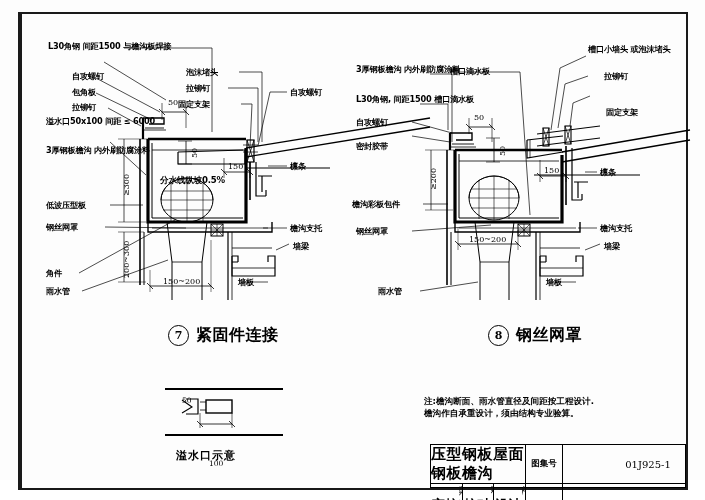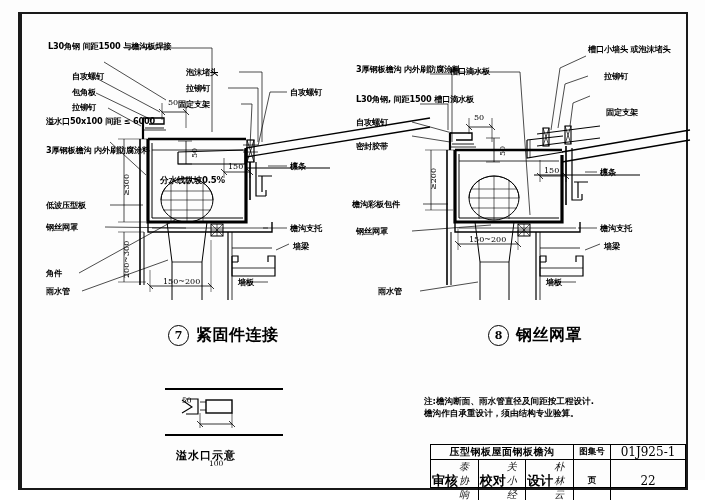--- a/index.html
+++ b/index.html
@@ -39,26 +39,26 @@
   .note{position:absolute;font-size:8.6px;font-weight:bold;line-height:12px;
         white-space:pre-line;}
 
   
   #titleblock{position:absolute;left:430px;top:444px;width:256px;height:44px;
               border:1.6px solid #000;box-sizing:border-box;
               display:flex;flex-direction:column;}
   .tb-top{display:flex;flex:1 1 62%;border-bottom:1.2px solid #000;}
   .tb-bot{display:flex;flex:1 1 38%;}
   .tb-main{flex:1;display:flex;align-items:center;justify-content:center;
-           font-size:10px;font-weight:bold;letter-spacing:.5px;font-family:Liberation Mono, monospace;}
+           font-size:15px;font-weight:bold;letter-spacing:.5px;font-family:Liberation Mono, monospace;}
   .tb-k{width:36px;border-left:1.2px solid #000;display:flex;align-items:center;
         justify-content:center;font-size:8.5px;font-weight:bold;}
   .tb-v{width:74px;border-left:1.2px solid #000;display:flex;align-items:center;
-        justify-content:center;font-size:12px;
-        font-family:"DejaVu Serif","Liberation Serif",serif;}
+        justify-content:center;font-size:10px;
+        font-family:"DejaVu Serif","Liberation Serif",serif;padding-left:48px;}
   .sig-k{font-size:13px;font-weight:bold;display:flex;align-items:center;
          padding:0 1px;}
   .sig-v{flex:1;display:flex;align-items:center;justify-content:center;
          font-family:"DejaVu Serif","Liberation Serif",serif;
          font-size:10px;font-style:italic;color:#111;overflow:hidden;}
   .sig-cell{display:flex;flex:1;border-right:1.2px solid #000;min-width:0;}
 </style>
 </head>
 <body>
 

